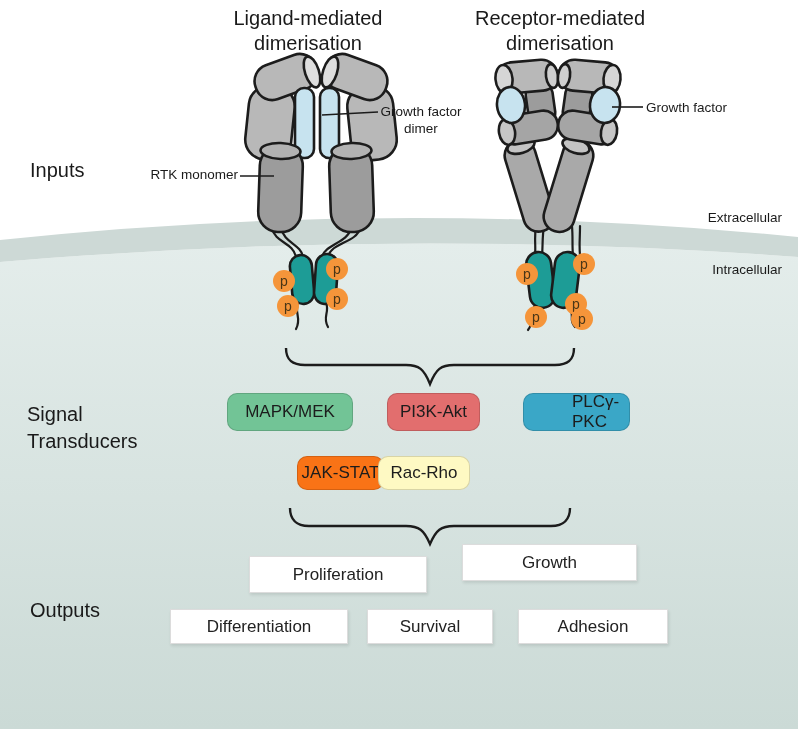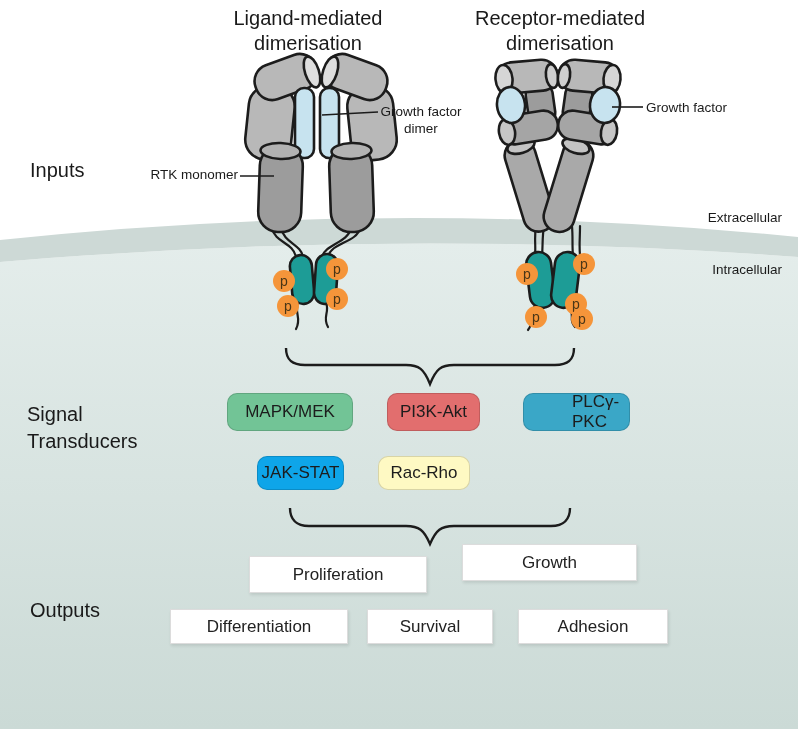--- a/index.html
+++ b/index.html
@@ -174,21 +174,21 @@
   <div class="abs small-label lbl-rtk">RTK monomer</div>
   <div class="abs small-label lbl-gfd">Growth factor
 dimer</div>
   <div class="abs small-label lbl-gf">Growth factor</div>
   <div class="abs small-label lbl-extra">Extracellular</div>
   <div class="abs small-label lbl-intra">Intracellular</div>
 
   <div class="abs tbox t0" style="background-color: rgb(114, 196, 150);">MAPK/MEK</div>
   <div class="abs tbox t1" style="background-color: rgb(226, 110, 110);">PI3K-Akt</div>
   <div class="abs tbox t2" style="background-color: rgb(58, 167, 199);">PLCγ-PKC</div>
-  <div class="abs tbox t3" style="background-color: #0ea5e9;">JAK-STAT</div>
+  <div class="abs tbox t3" style="background-color: #f97316; margin-left: 40px;">JAK-STAT</div>
   <div class="abs tbox t4" style="background-color: #fef9c3;">Rac-Rho</div>
 
   <div class="abs obox o0">Proliferation</div>
   <div class="abs obox o1">Growth</div>
   <div class="abs obox o2">Differentiation</div>
   <div class="abs obox o3">Survival</div>
   <div class="abs obox o4">Adhesion</div>
 
   <div class="pcircle p0" style="background-color: rgb(245, 149, 58);">p</div>
   <div class="pcircle p1" style="background-color: rgb(245, 149, 58);">p</div>

